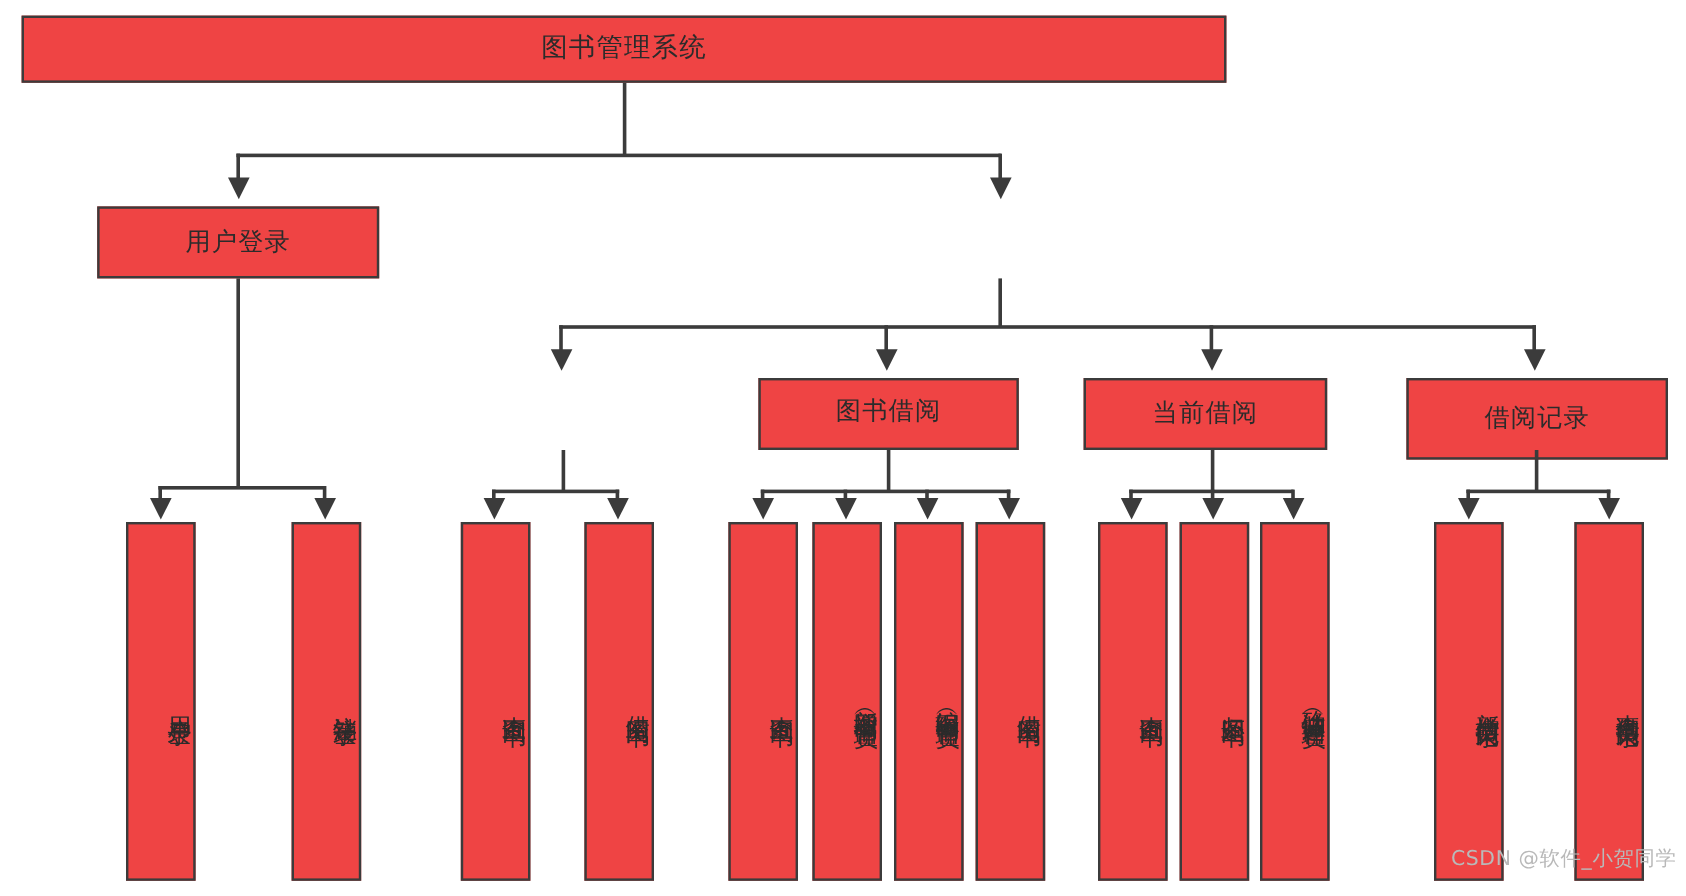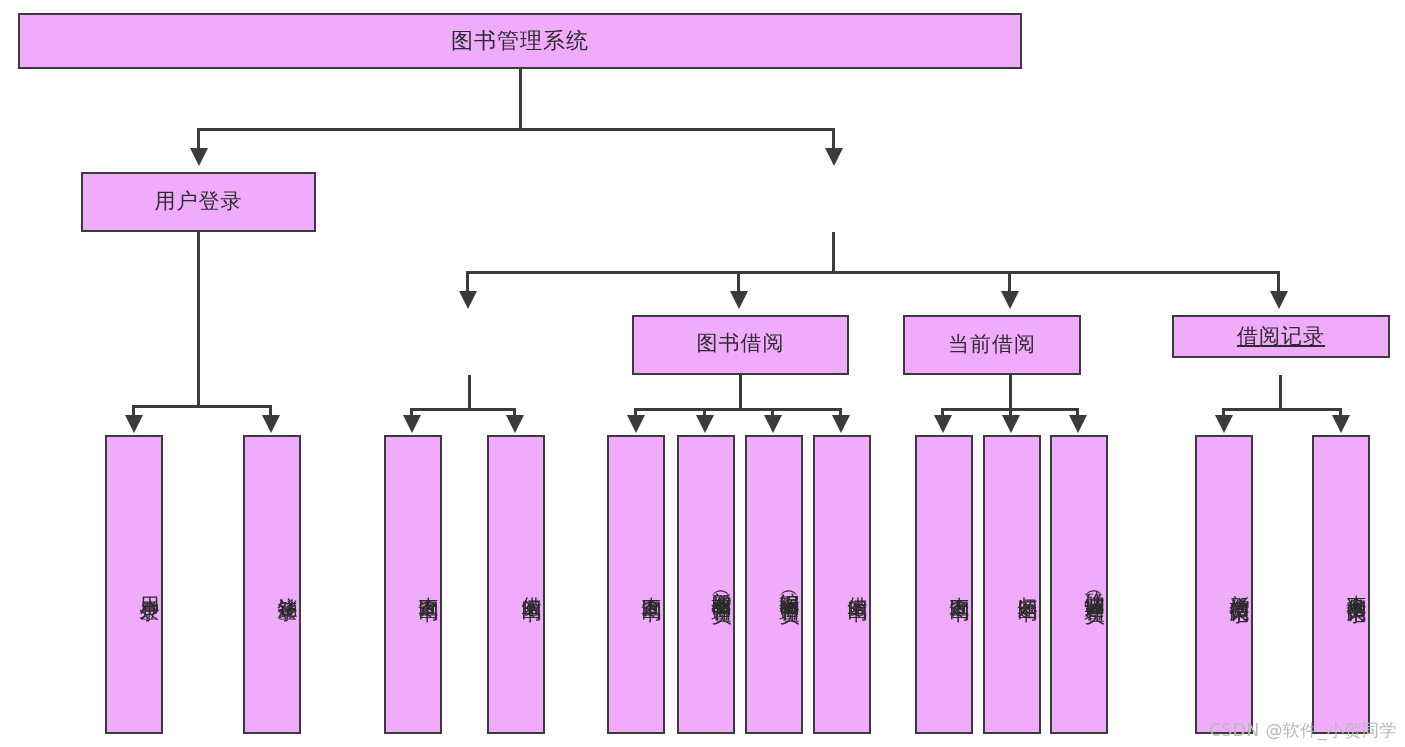--- a/index.html
+++ b/index.html
@@ -12,21 +12,21 @@
     position:relative;
     width:1405px;
     height:747px;
     background:#ffffff;
     overflow:hidden;
   }
   
   .node{
     position:absolute;
     box-sizing:border-box;
-    background:#f0abfc;
+    background:#ef4444;
     border:2px solid #3b3b3b;
     display:flex;
     align-items:center;
     justify-content:center;
     color:#2b2b2b;
   }
   .node.horiz{
     writing-mode:horizontal-tb;
     font-size:21px;
     letter-spacing:1px;
@@ -61,21 +61,21 @@
     position:absolute;
     width:0;height:0;
     border-left:9px solid transparent;
     border-right:9px solid transparent;
     border-top:18px solid #3b3b3b;
   }
   
   #watermark{
     position:absolute;
     right:8px;
-    bottom:5px;
+    bottom:20px;
     font-size:17px;
     color:#b9b9b9;
     white-space:nowrap;
     letter-spacing:0.5px;
   }
 </style>
 </head>
 <body>
 
 <div id="canvas">
@@ -109,24 +109,24 @@
   <div class="lineV" style="left:737px;top:271px;height:21px;"></div>
   <div class="arrow" style="left:730px;top:291px;"></div>
   <div class="lineV" style="left:1008px;top:271px;height:21px;"></div>
   <div class="arrow" style="left:1001px;top:291px;"></div>
   <div class="lineV" style="left:1277px;top:271px;height:21px;"></div>
   <div class="arrow" style="left:1270px;top:291px;"></div>
 
   <div class="node horiz" style="left:632px;top:315px;width:217px;height:60px;font-family:Liberation Mono, monospace;">
     <span>图书借阅</span>
   </div>
-  <div class="node horiz" style="left:903px;top:315px;width:178px;height:60px;justify-content:center;">
+  <div class="node horiz" style="left:903px;top:315px;width:203px;height:60px;justify-content:center;">
     <span>当前借阅</span>
   </div>
-  <div class="node horiz" style="left:1172px;top:315px;width:218px;height:43px;text-decoration:underline;">
+  <div class="node horiz" style="left:1172px;top:315px;width:218px;height:68px;">
     <span>借阅记录</span>
   </div>
 
   <div class="lineV" style="left:468px;top:375px;height:34px;"></div>
   <div class="lineH" style="left:410px;top:408px;width:106px;"></div>
   <div class="lineV" style="left:410px;top:408px;height:8px;"></div>
   <div class="arrow" style="left:403px;top:415px;"></div>
   <div class="lineV" style="left:513px;top:408px;height:8px;"></div>
   <div class="arrow" style="left:506px;top:415px;"></div>
 

